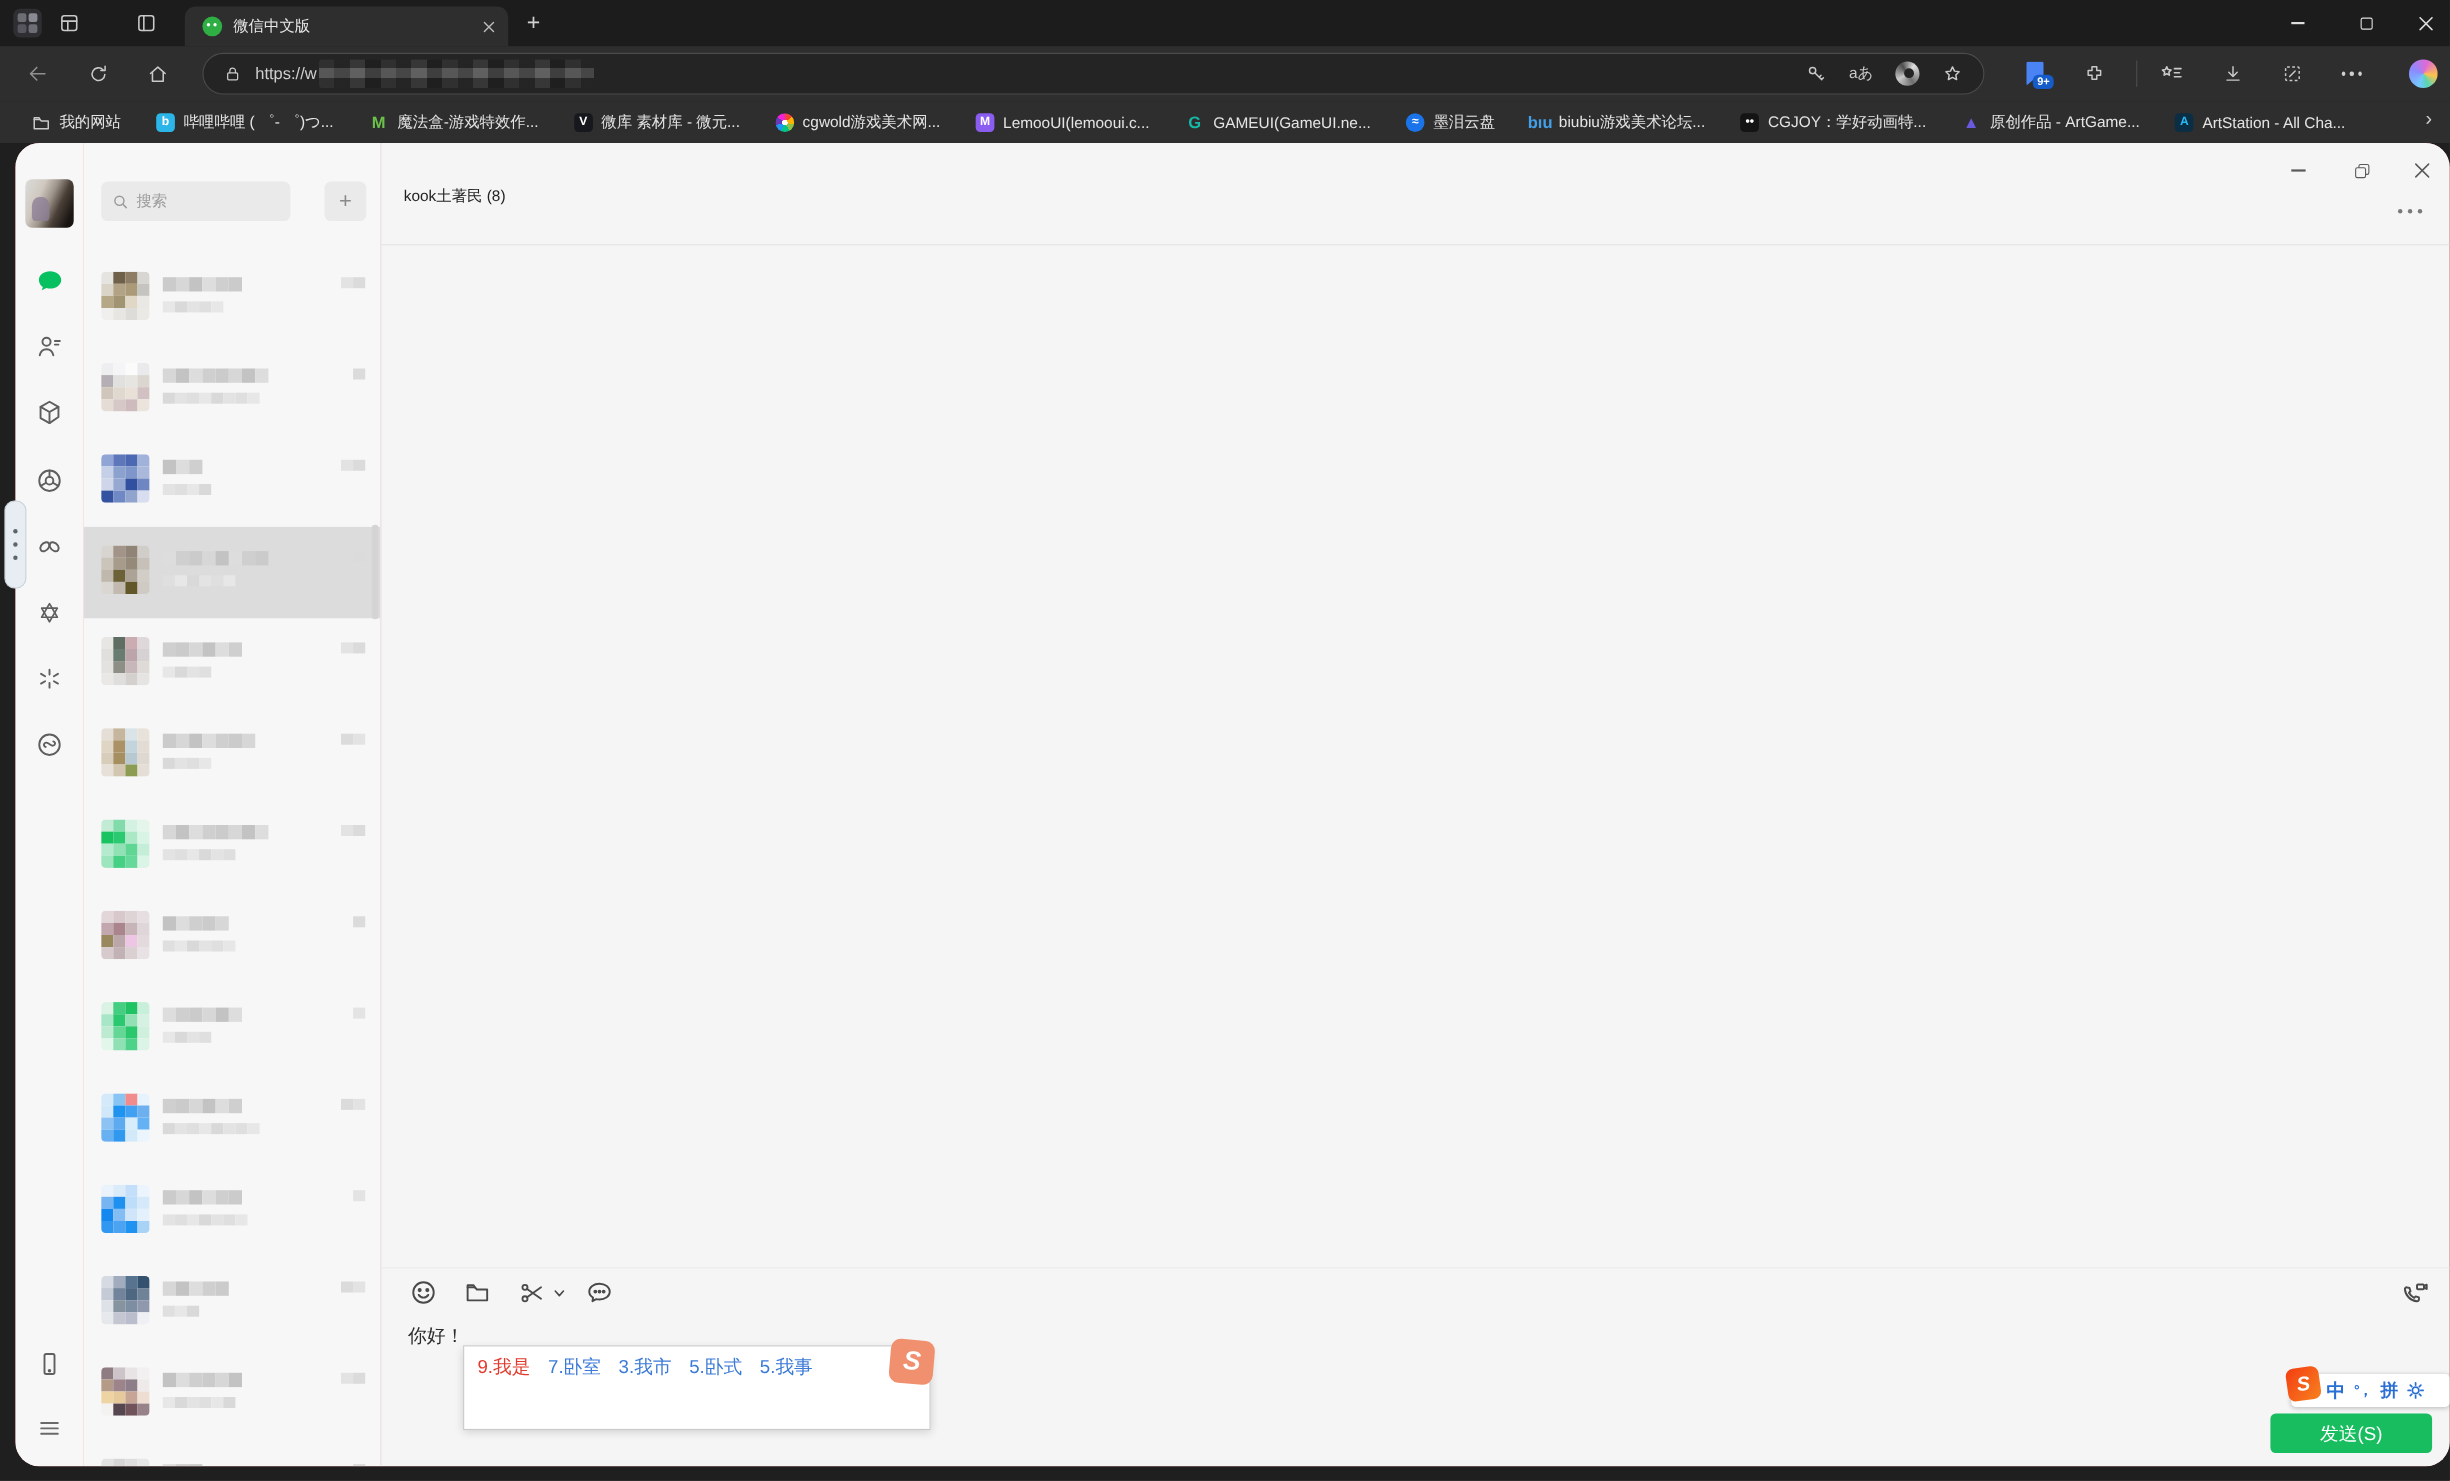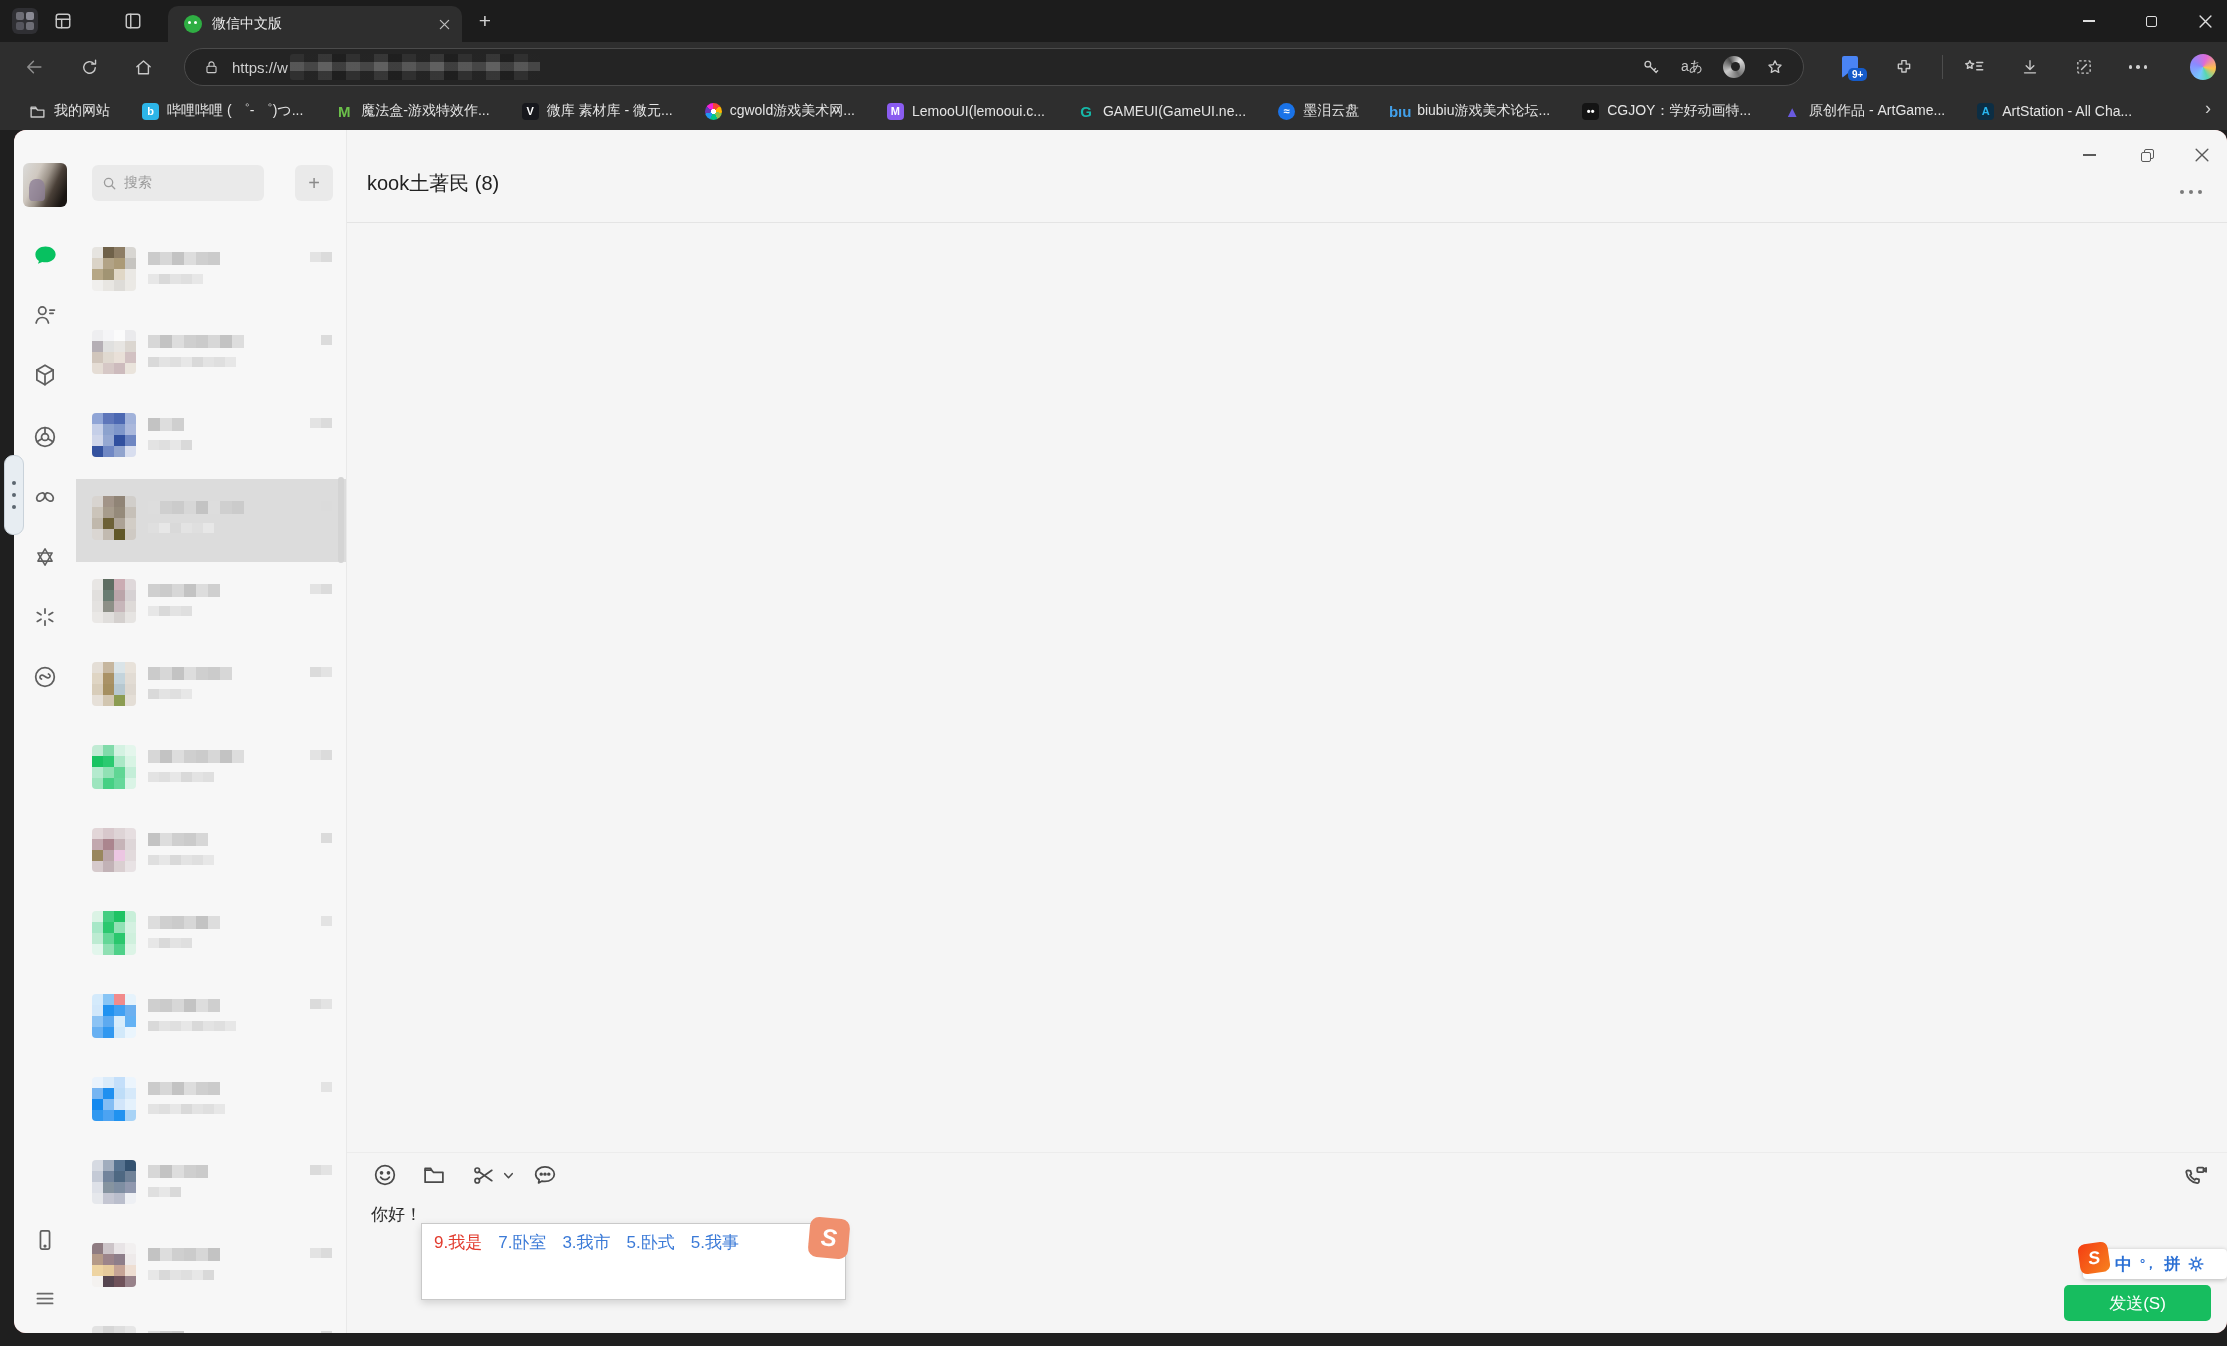--- a/index.html
+++ b/index.html
@@ -48,21 +48,21 @@
   .bm-item{display:flex;align-items:center;gap:8px;margin-right:32px;flex:0 0 auto}
   .bm-label{color:#e4e4e4;font-size:14px;white-space:nowrap}
   .bm-ico{width:18px;height:18px;display:flex;align-items:center;justify-content:center;flex:0 0 auto}
   .bm-box{font-size:11px;font-weight:700;line-height:1}
   .bm-text{font-size:15px;font-weight:700;line-height:1}
   .pinwheel{width:17px;height:17px;border-radius:50%;background:radial-gradient(circle at 50% 50%,#fff 0 2.5px,transparent 2.6px),conic-gradient(#f44336 0 14%,#ffb300 14% 28%,#8bc34a 28% 42%,#00c689 42% 57%,#2196f3 57% 71%,#673ab7 71% 85%,#f321d8 85% 100%)}
   .bm-chevron{position:absolute;right:16px;top:98px;color:#cfcfcf;font-size:18px}
 
   
   .page{position:absolute;left:0;top:130px;width:2227px;height:1216px;background:#1f1f1f}
-  .wxwin{position:absolute;left:14px;top:0;width:2213px;height:1203px;background:#fca5a5;border-radius:12px;overflow:hidden}
+  .wxwin{position:absolute;left:14px;top:0;width:2213px;height:1203px;background:#fca5a5;border-radius:22px;overflow:hidden}
   .handle{position:absolute;left:4px;top:325px;width:20px;height:80px;background:#e7edf2;border:1px solid #c9d2da;border-radius:9px;z-index:5;display:flex;flex-direction:column;align-items:center;justify-content:center;gap:8px}
   .handle i{width:4px;height:4px;border-radius:50%;background:#5b6670}
 
   .rail{position:absolute;left:0;top:0;width:62px;height:100%;background:#f7f7f7}
   .avatar{position:absolute;left:9px;top:33px;width:44px;height:44px;border-radius:6px;overflow:hidden;
     background:linear-gradient(115deg,#dcdcda 0%,#cfc8c0 30%,#9d948a 48%,#4a4038 66%,#191512 88%);}
   .avatar::after{content:"";position:absolute;left:6px;top:16px;width:16px;height:22px;border-radius:40% 40% 20% 20%;background:#8d7f96;opacity:.8}
   .rico{position:absolute;left:16px;width:30px;height:30px}
 
   .listpanel{position:absolute;left:62px;top:0;width:270px;height:100%;background:#f7f7f7}
@@ -74,21 +74,21 @@
   .chat-item.sel{background:#dcdcdc}
   .avatar-m{position:absolute;left:16px;top:17px;width:44px;height:44px;border-radius:4px;overflow:hidden;display:grid;grid-template-columns:repeat(4,11px);grid-auto-rows:11px}
   .brow{position:absolute;font-size:0;white-space:nowrap}
   .brow i{display:inline-block}
   .brow.name{left:72px;top:22px}.brow.name i{width:12px;height:13px}
   .brow.msg{left:72px;top:44px}.brow.msg i{width:11px;height:10px}
   .brow.time{right:14px;top:22px}.brow.time i{width:11px;height:10px}
   .scrollthumb{position:absolute;right:2px;top:347px;width:6px;height:86px;border-radius:3px;background:#d4d4d4}
 
   .main{position:absolute;left:332px;top:0;right:0;bottom:0;background:#f5f5f5;border-left:1px solid #e9e9e9}
-  .chat-title{position:absolute;left:20px;top:40px;font-size:20px;color:#222}
+  .chat-title{position:absolute;left:20px;top:40px;font-size:14px;color:#222}
   .hdr-div{position:absolute;left:0;top:92px;right:0;height:1px;background:#e4e4e4}
   .wcctl{position:absolute;top:12px;width:32px;height:26px}
   .wc-mindash{width:13px;height:1.6px;background:#5a5a5a}
   .restore{position:relative;width:13px;height:13px}
   .restore i{position:absolute;border:1.4px solid #5a5a5a;border-radius:2px;width:10px;height:10px;background:#f5f5f5}
   .restore i:first-child{left:3px;top:0}.restore i:last-child{left:0;top:3px}
   .wcmore{position:absolute;left:1829px;top:52px;width:30px;height:20px;display:flex;gap:5px;align-items:center;justify-content:center}
   .wcmore i{width:4px;height:4px;border-radius:50%;background:#7a7a7a}
 
   .inputarea{position:absolute;left:0;right:0;bottom:0;top:1022px;border-top:1px solid #ececec}

